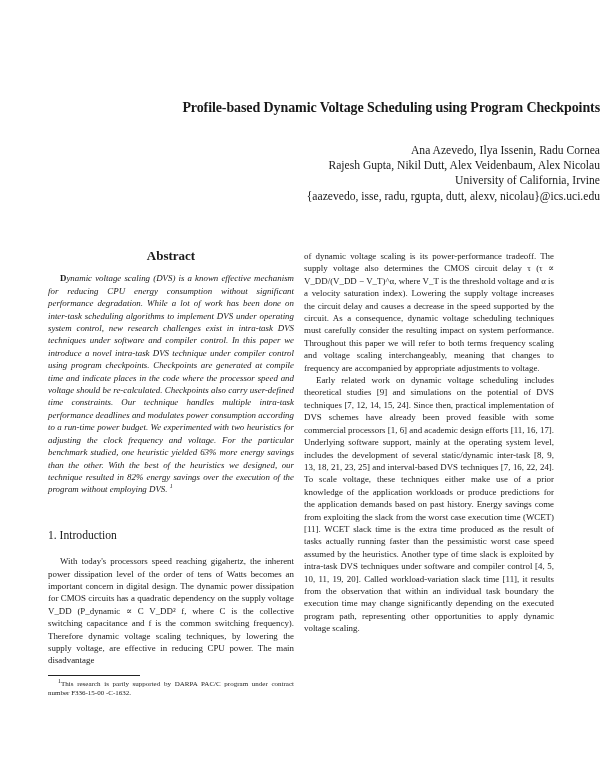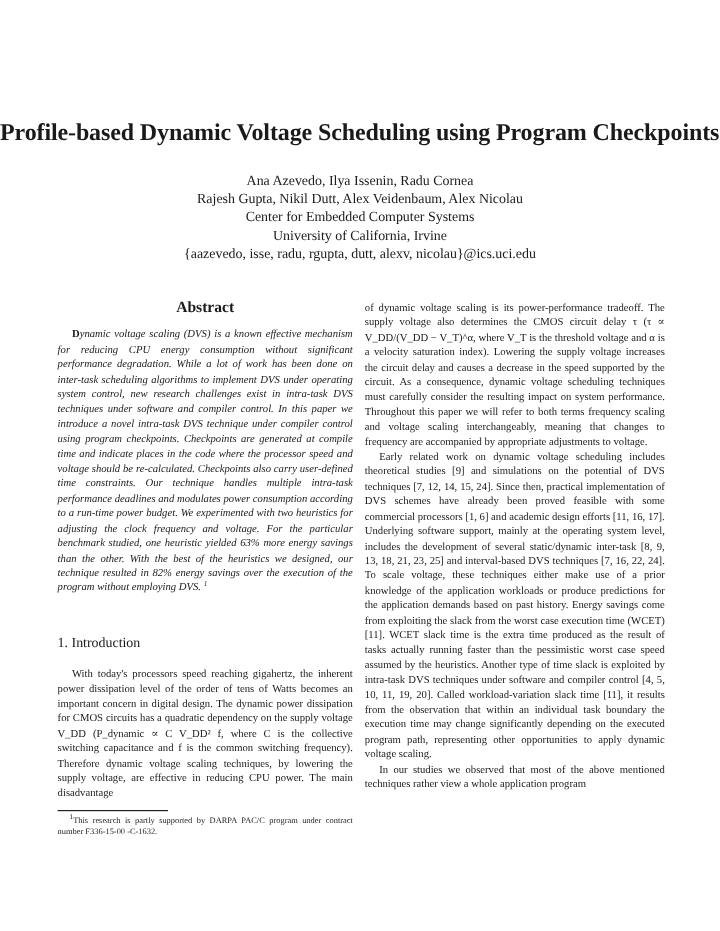--- a/index.html
+++ b/index.html
@@ -1,20 +1,20 @@
 <!DOCTYPE html>
 <html><head>
 <meta charset="utf-8">
 <style>
   html, body { margin: 0; padding: 0; background: #ffffff; }
   body { width: 600px; height: 776px; position: relative; overflow: hidden;
          font-family: "Liberation Serif", "DejaVu Serif", serif; color: #1a1a1a; }
-  .title { position: absolute; top: 100px; left: 0; width: 600px; text-align: left;
-           font-weight: bold; font-size: 20px; letter-spacing: -0.1px; }
-  .authors { position: absolute; top: 143px; left: 0; width: 600px; text-align: center;
+  .title { position: absolute; top: 100px; left: 0; width: 600px; text-align: right;
+           font-weight: bold; font-size: 14px; letter-spacing: -0.1px; }
+  .authors { position: absolute; top: 143px; left: 0; width: 600px; text-align: right;
              font-size: 11.6px; line-height: 15.2px; }
   .col { position: absolute; top: 250px; font-size: 8.9px; line-height: 12.4px; text-align: justify; }
   .col-left { left: 48px; width: 246px; }
   .col-right { left: 304px; width: 250px; }
   .abs-heading { text-align: center; font-weight: bold; font-size: 13px; margin: 0 0 10px 0; }
   .abstract-text { font-style: italic; text-indent: 12px; margin: 0; }
   .abstract-text .dropcap { font-style: normal; font-weight: bold; }
   .sec-heading { font-weight: normal; font-size: 11.6px; margin: 34px 0 13px 0; }
   p { margin: 0; }
   .indent { text-indent: 12px; }
@@ -24,34 +24,32 @@
 </style>
 </head>
 <body>
 
 <div>
   <div class="title">Profile-based Dynamic Voltage Scheduling using Program Checkpoints</div>
 
   <div class="authors">
     <div>Ana Azevedo, Ilya Issenin, Radu Cornea</div>
     <div>Rajesh Gupta, Nikil Dutt, Alex Veidenbaum, Alex Nicolau</div>
-    <div>Center for Embedded Computer Systems</div>
     <div>University of California, Irvine</div>
     <div>{aazevedo, isse, radu, rgupta, dutt, alexv, nicolau}@ics.uci.edu</div>
   </div>
 
   <div class="col col-left">
     <div class="abs-heading">Abstract</div>
     <p class="abstract-text"><span class="dropcap">D</span><span>ynamic voltage scaling (DVS) is a known effective mechanism for reducing CPU energy consumption without significant performance degradation. While a lot of work has been done on inter-task scheduling algorithms to implement DVS under operating system control, new research challenges exist in intra-task DVS techniques under software and compiler control. In this paper we introduce a novel intra-task DVS technique under compiler control using program checkpoints. Checkpoints are generated at compile time and indicate places in the code where the processor speed and voltage should be re-calculated. Checkpoints also carry user-defined time constraints. Our technique handles multiple intra-task performance deadlines and modulates power consumption according to a run-time power budget. We experimented with two heuristics for adjusting the clock frequency and voltage. For the particular benchmark studied, one heuristic yielded 63% more energy savings than the other. With the best of the heuristics we designed, our technique resulted in 82% energy savings over the execution of the program without employing DVS.</span> <sup>1</sup></p>
 
     <div class="sec-heading">1. Introduction</div>
     <p class="indent">With today's processors speed reaching gigahertz, the inherent power dissipation level of the order of tens of Watts becomes an important concern in digital design. The dynamic power dissipation for CMOS circuits has a quadratic dependency on the supply voltage V_DD (P_dynamic ∝ C V_DD² f, where C is the collective switching capacitance and f is the common switching frequency). Therefore dynamic voltage scaling techniques, by lowering the supply voltage, are effective in reducing CPU power. The main disadvantage</p>
 
     <div class="footnote-rule"></div>
     <p class="footnote"><sup>1</sup><span>This research is partly supported by DARPA PAC/C program under contract number F336-15-00 -C-1632.</span></p>
   </div>
 
   <div class="col col-right">
     <p>of dynamic voltage scaling is its power-performance tradeoff. The supply voltage also determines the CMOS circuit delay τ (τ ∝ V_DD/(V_DD − V_T)^α, where V_T is the threshold voltage and α is a velocity saturation index). Lowering the supply voltage increases the circuit delay and causes a decrease in the speed supported by the circuit. As a consequence, dynamic voltage scheduling techniques must carefully consider the resulting impact on system performance. Throughout this paper we will refer to both terms frequency scaling and voltage scaling interchangeably, meaning that changes to frequency are accompanied by appropriate adjustments to voltage.</p>
     <p class="indent">Early related work on dynamic voltage scheduling includes theoretical studies [9] and simulations on the potential of DVS techniques [7, 12, 14, 15, 24]. Since then, practical implementation of DVS schemes have already been proved feasible with some commercial processors [1, 6] and academic design efforts [11, 16, 17]. Underlying software support, mainly at the operating system level, includes the development of several static/dynamic inter-task [8, 9, 13, 18, 21, 23, 25] and interval-based DVS techniques [7, 16, 22, 24]. To scale voltage, these techniques either make use of a prior knowledge of the application workloads or produce predictions for the application demands based on past history. Energy savings come from exploiting the slack from the worst case execution time (WCET) [11]. WCET slack time is the extra time produced as the result of tasks actually running faster than the pessimistic worst case speed assumed by the heuristics. Another type of time slack is exploited by intra-task DVS techniques under software and compiler control [4, 5, 10, 11, 19, 20]. Called workload-variation slack time [11], it results from the observation that within an individual task boundary the execution time may change significantly depending on the executed program path, representing other opportunities to apply dynamic voltage scaling.</p>
-    <p class="indent">In our studies we observed that most of the above mentioned techniques rather view a whole application program</p>
   </div>
 </div>
 
 </body></html>

